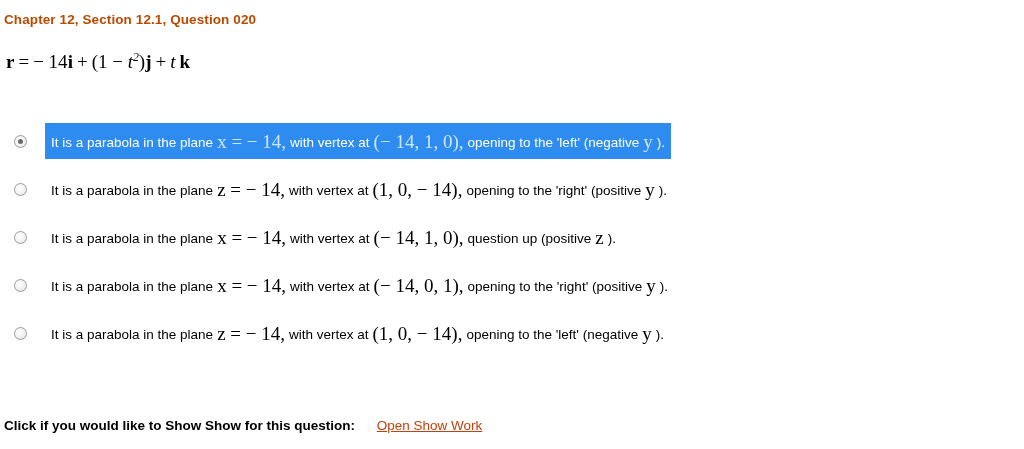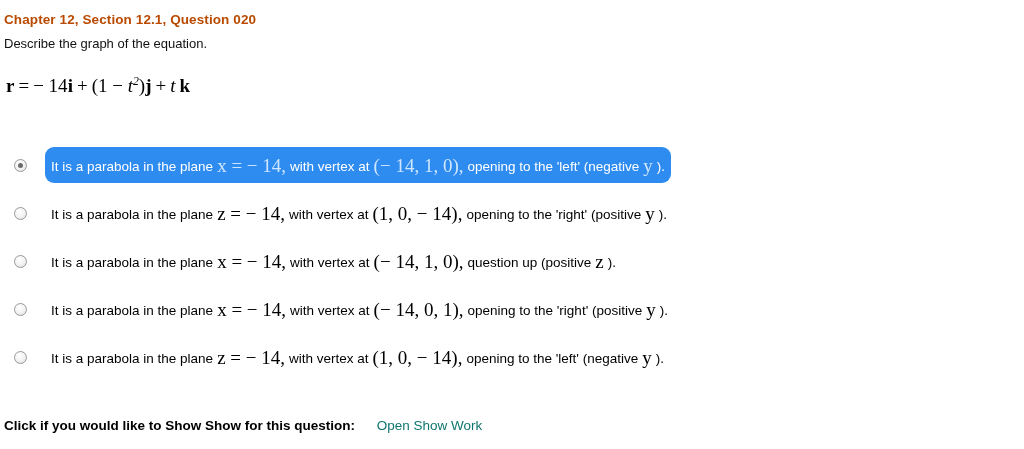--- a/index.html
+++ b/index.html
@@ -78,21 +78,20 @@
     height: 5px;
     border-radius: 50%;
     background: #6b6b6b;
   }
   .opt-text {
     display: flex;
     align-items: baseline;
     white-space: nowrap;
     padding: 7px 6px 7px 6px;
     font-size: 13.5px;
-    border-radius: 9px;
   }
   .option-row.selected .opt-text {
     background: #2e8bf0;
     color: #ffffff;
   }
   .option-row.selected .opt-text .math {
     color: #cfe6ff;
   }
   .seg {
     display: inline-block;
@@ -110,34 +109,34 @@
   }
   .gap-sm { width: 4px; display: inline-block; }
   .footer {
     position: absolute;
     left: 4px;
     top: 418px;
     font-size: 13.5px;
     font-weight: bold;
   }
   .footer .link {
-    color: #0f766e;
+    color: #c2410c;
     font-weight: normal;
+    text-decoration: underline;
     margin-left: 18px;
     cursor: pointer;
   }
 </style>
 </head>
 <body>
 
 <div class="page">
 
   <div class="q-header">Chapter 12, Section 12.1, Question 020</div>
 
-  <div class="q-prompt">Describe the graph of the equation.</div>
 
   <div class="equation">
     <span class="vec">r</span><span class="gap-sm"></span><span>=</span><span class="gap-sm"></span><span>− 14</span><span class="vec">i</span><span class="gap-sm"></span><span>+</span><span class="gap-sm"></span><span>(1 − </span><span class="it">t</span><sup>2</sup><span>)</span><span class="vec">j</span><span class="gap-sm"></span><span>+</span><span class="gap-sm"></span><span class="it">t</span><span class="gap-sm"></span><span class="vec">k</span>
   </div>
 
   <div class="options">
 
     <div class="option-row selected">
       <span class="radio checked"></span>
       <span class="opt-text">

